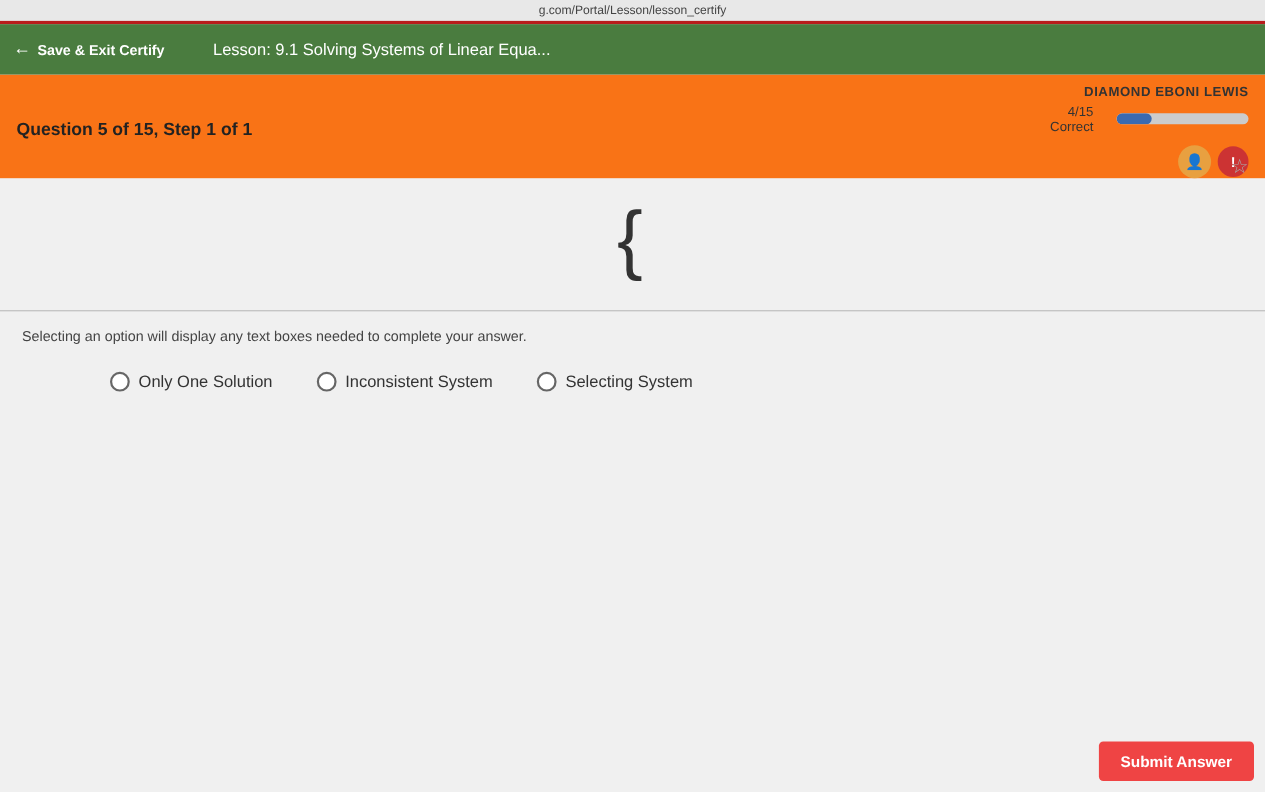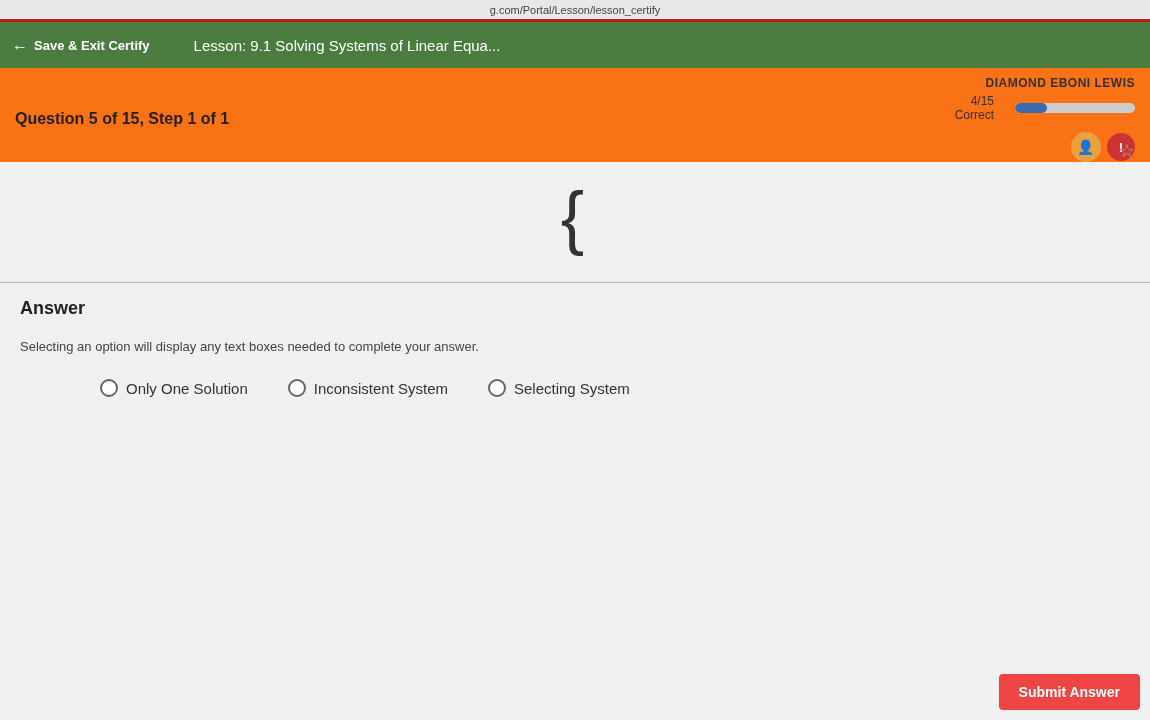--- a/index.html
+++ b/index.html
@@ -321,21 +321,20 @@
 
   <div class="equations-container">
     <div class="equation-brace">
       <span class="brace-symbol">{</span>
     </div>
   </div>
 
   <hr class="divider">
 
   <div class="answer-section" style="position:relative;">
-    <h2 class="answer-title">Answer</h2>
 
     <p class="answer-hint">Selecting an option will display any text boxes needed to complete your answer.</p>
 
     <div class="radio-options">
       <label class="radio-option">
         <div class="radio-circle"></div>
         <span>Only One Solution</span>
       </label>
       <label class="radio-option">
         <div class="radio-circle"></div>

